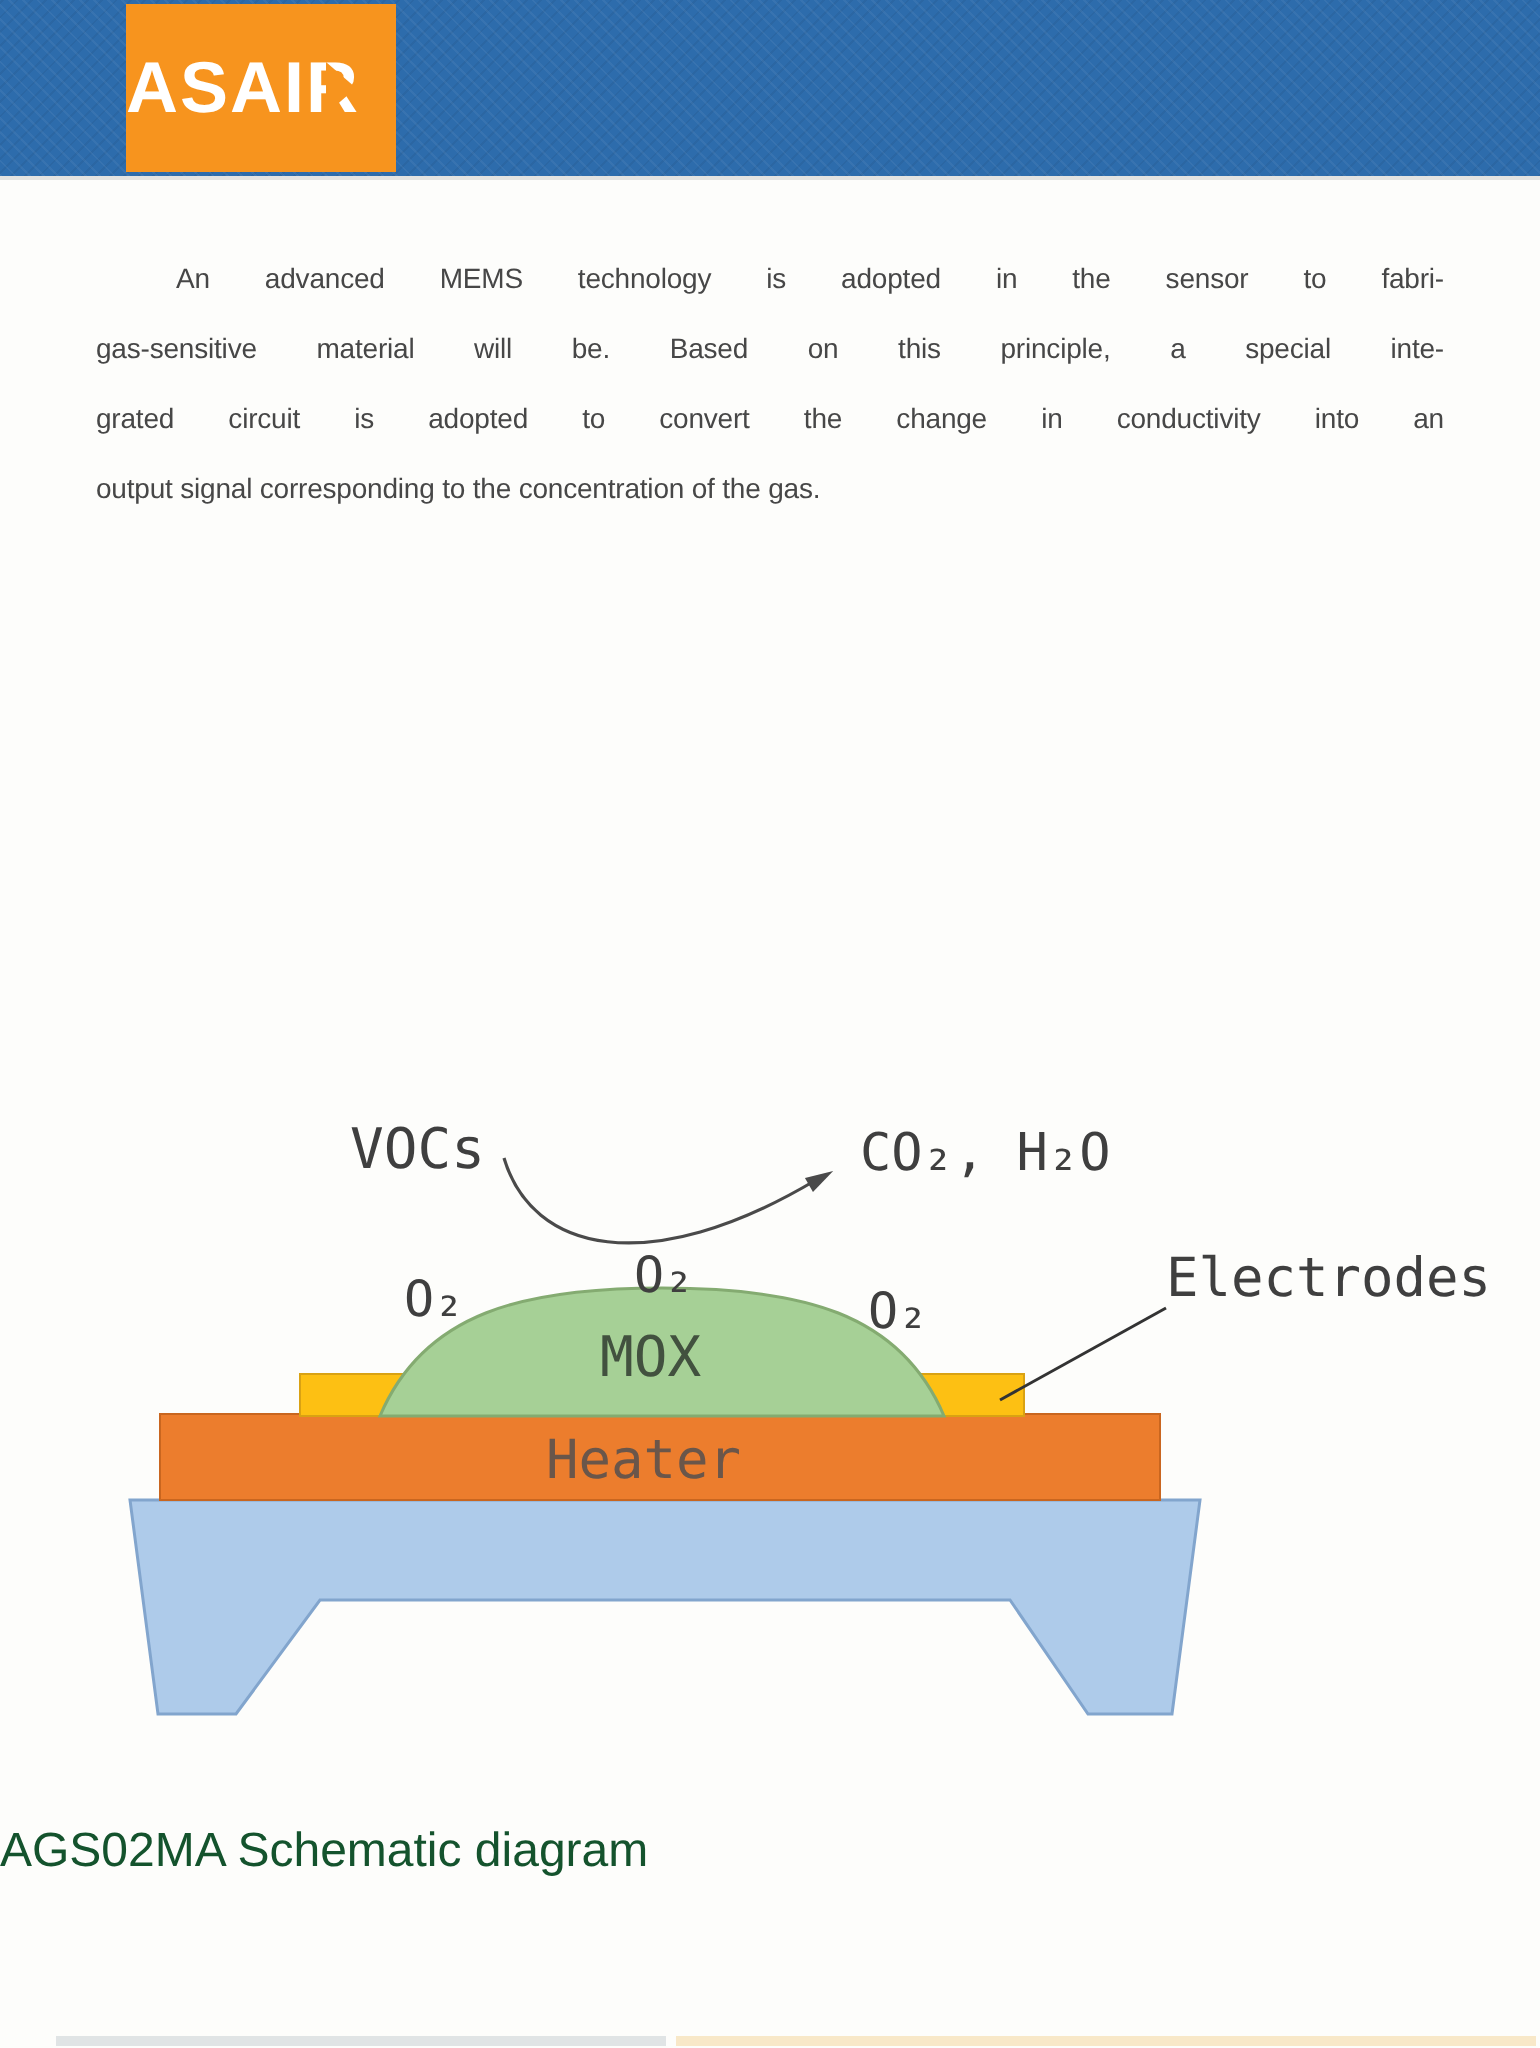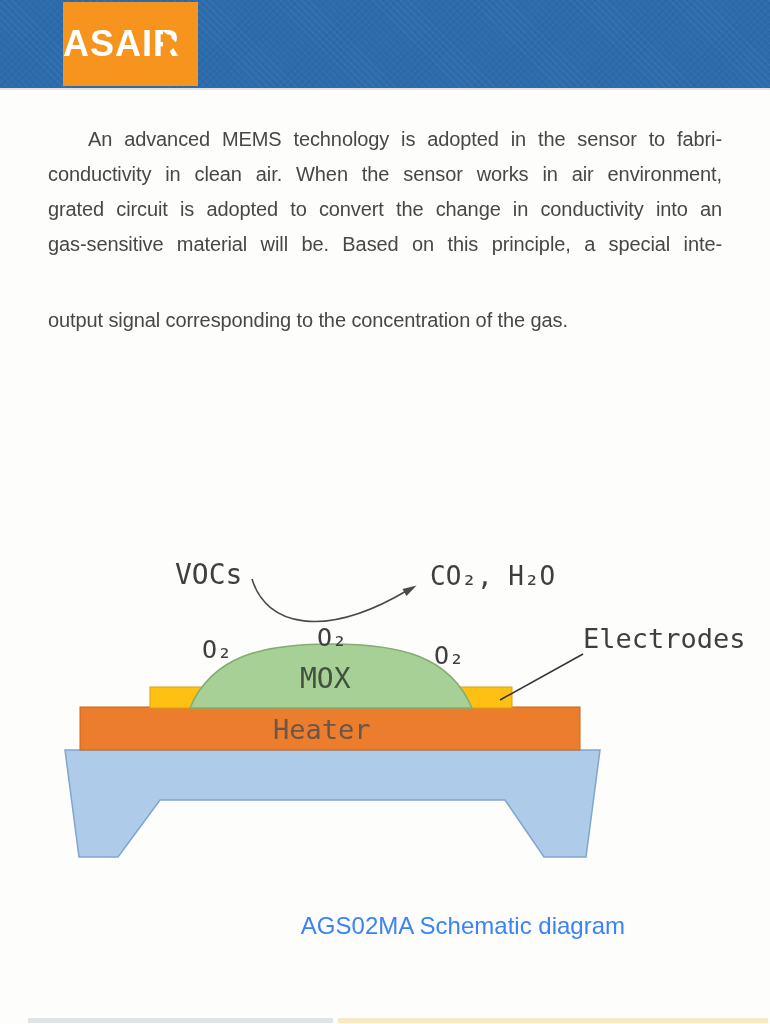--- a/index.html
+++ b/index.html
@@ -40,59 +40,58 @@
   .page-title {
     position:absolute; left:187px; top:0;
     height:88px; line-height:88px;
     color:#ffffff; font-size:40px; font-weight:bold; letter-spacing:0.5px;
     white-space:nowrap;
   }
 
   
   .intro {
     position:absolute; left:48px; top:122px; width:674px;
-    font-size:20px; line-height:35px; letter-spacing:-0.1px;
+    font-size:14px; line-height:35px; letter-spacing:-0.1px;
     color:#474747;
   }
   .pline { text-align:justify; text-align-last:justify; height:35px; overflow:hidden; }
   .pline.first { text-indent:40px; }
-  .pline.last  { text-align-last:left;margin-top:41px; }
+  .pline.last  { text-align-last:left; }
 
   
   .schematic { position:absolute; left:0; top:520px; }
   .schematic text {
     font-family:"DejaVu Sans Mono","Liberation Mono",monospace;
     fill:#3f3f3f;
   }
   text.mox-label    { fill:#42513f; }
   text.heater-label { fill:#6a564a; }
 
   .caption {
     position:absolute; top:912px; left:0; width:625px;
-    text-align:right; font-size:24px; color:#3b82f6;
+    text-align:left; font-size:24px; color:#14532d;
   }
 
   
   .footer-strip { position:absolute; left:0; bottom:0; }
 </style>
 </head>
 <body>
 
 <div class="banner">
   <div class="brand-box">
     <span class="brand-text">ASAIR</span>
   </div>
   <div class="brand-chevron"></div>
 </div>
 
 <div class="intro">
   <div class="pline first">An advanced MEMS technology is adopted in the sensor to fabri-</div>
-  <div class="pline">conductivity in clean air. When the sensor works in air environment,</div>
+  <div class="pline">gas-sensitive material will be. Based on this principle, a special inte-</div>
   <div class="pline">grated circuit is adopted to convert the change in conductivity into an</div>
-  <div class="pline">gas-sensitive material will be. Based on this principle, a special inte-</div>
   <div class="pline last">output signal corresponding to the concentration of the gas.</div>
 </div>
 
 <svg class="schematic" width="770" height="360" viewBox="0 520 770 360">
 
   <polygon points="65,750 600,750 586,857 544,857 505,800 160,800 118,857 79,857" stroke="#82a5cd" stroke-width="1.5" fill="#aecbea"></polygon>
 
   <rect x="80" y="707" width="500" height="43" stroke="#c9661f" stroke-width="1" fill="#ec7d2d"></rect>
 
   <rect x="150" y="687" width="52" height="21" stroke="#d9a213" stroke-width="1" fill="#fdc013"></rect>

